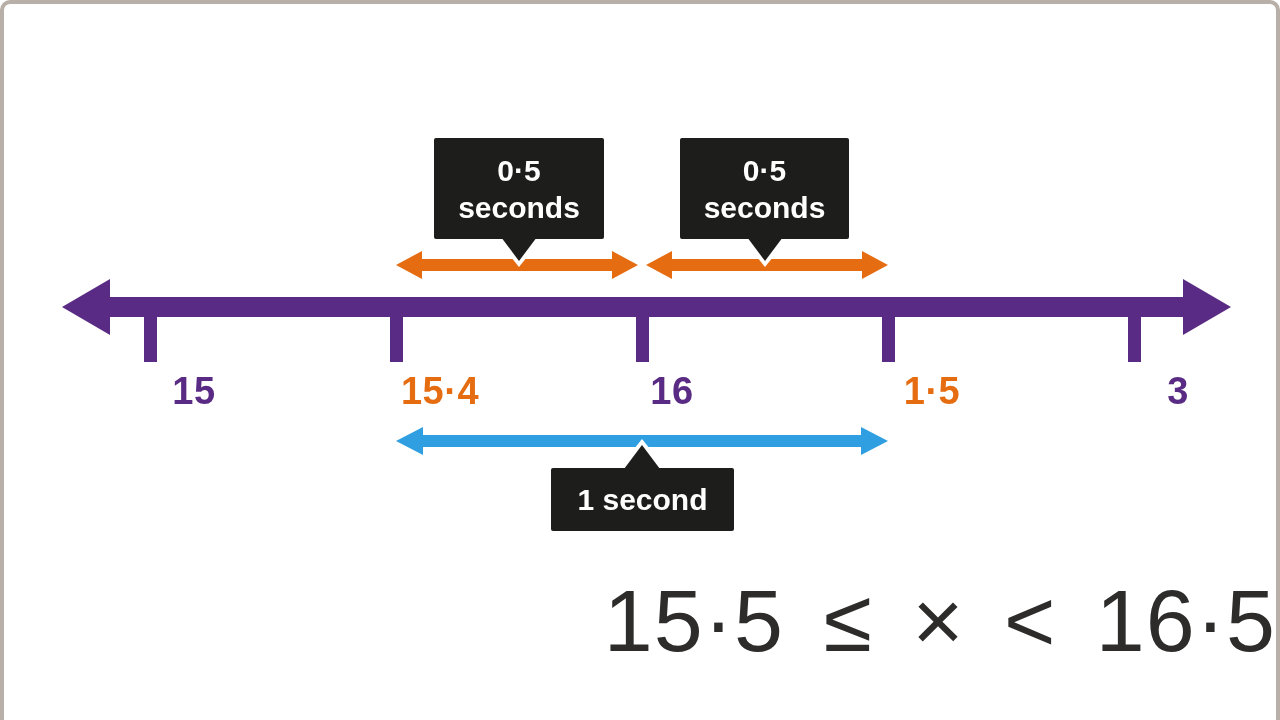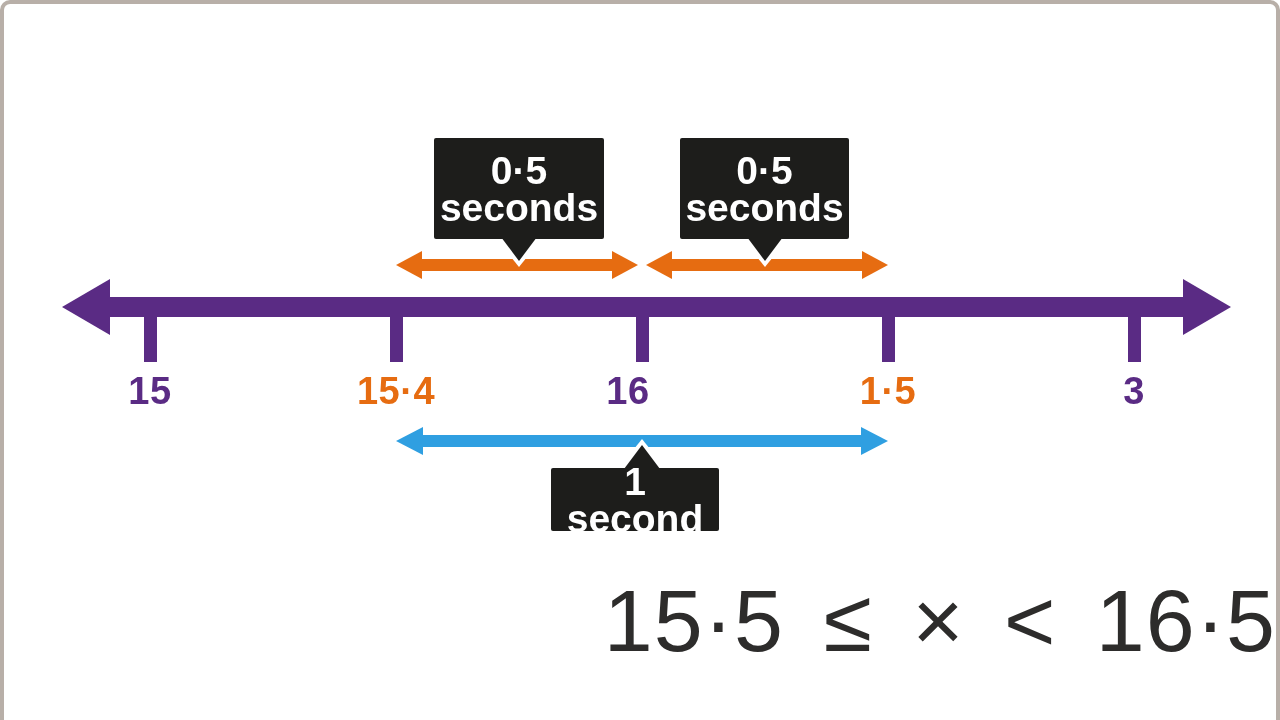--- a/index.html
+++ b/index.html
@@ -34,35 +34,35 @@
     top:247px;height:28px;}
   .arrow-orange.left{left:392px;width:242px;}
   .arrow-orange.right{left:642px;width:242px;}
   .arrow-blue{--c:var(--blue,#2f9fe1);--half:14px;--hw:27px;--inset:8px;
     left:392px;top:423px;width:492px;height:28px;}
 
   
   .tick{position:absolute;top:303px;width:13px;height:55px;background:var(--purple,#5a2b84);}
   .tick-label{
     position:absolute;top:366px;transform:translateX(-50%);
-    font-size:38px;font-weight:bold;letter-spacing:0.5px;white-space:nowrap;
+    font-size:38px;font-weight:bold;letter-spacing:0.5px;white-space:nowrap;margin-left:44px;
   }
   .tl-purple{color:var(--purple,#5a2b84);}
   .tl-orange{color:var(--orange,#e66c11);}
 
   
   .callout{
     position:absolute;background:var(--box,#1d1d1b);color:var(--white,#ffffff);
-    font-weight:bold;font-size:39px;line-height:37px;
+    font-weight:bold;font-size:30px;line-height:37px;
     display:flex;flex-direction:column;align-items:center;justify-content:center;
     text-align:center;border-radius:2px;
   }
   .callout.half-left{left:430px;top:134px;width:170px;height:101px;}
   .callout.half-right{left:676px;top:134px;width:169px;height:101px;}
-  .callout.one-second{left:547px;top:464px;width:168px;height:63px;}
+  .callout.one-second{left:547px;top:464px;width:183px;height:63px;}
 
   .tail{position:absolute;width:0;height:0;border-style:solid;}
   .tail-down-outer{border-width:30px 24px 0 24px;
     border-color:var(--white,#ffffff) transparent transparent transparent;}
   .tail-down-inner{border-width:24px 18px 0 18px;
     border-color:var(--box,#1d1d1b) transparent transparent transparent;}
   .tail-up-outer{border-width:0 24px 30px 24px;
     border-color:transparent transparent var(--white,#ffffff) transparent;}
   .tail-up-inner{border-width:0 18px 24px 18px;
     border-color:transparent transparent var(--box,#1d1d1b) transparent;}

